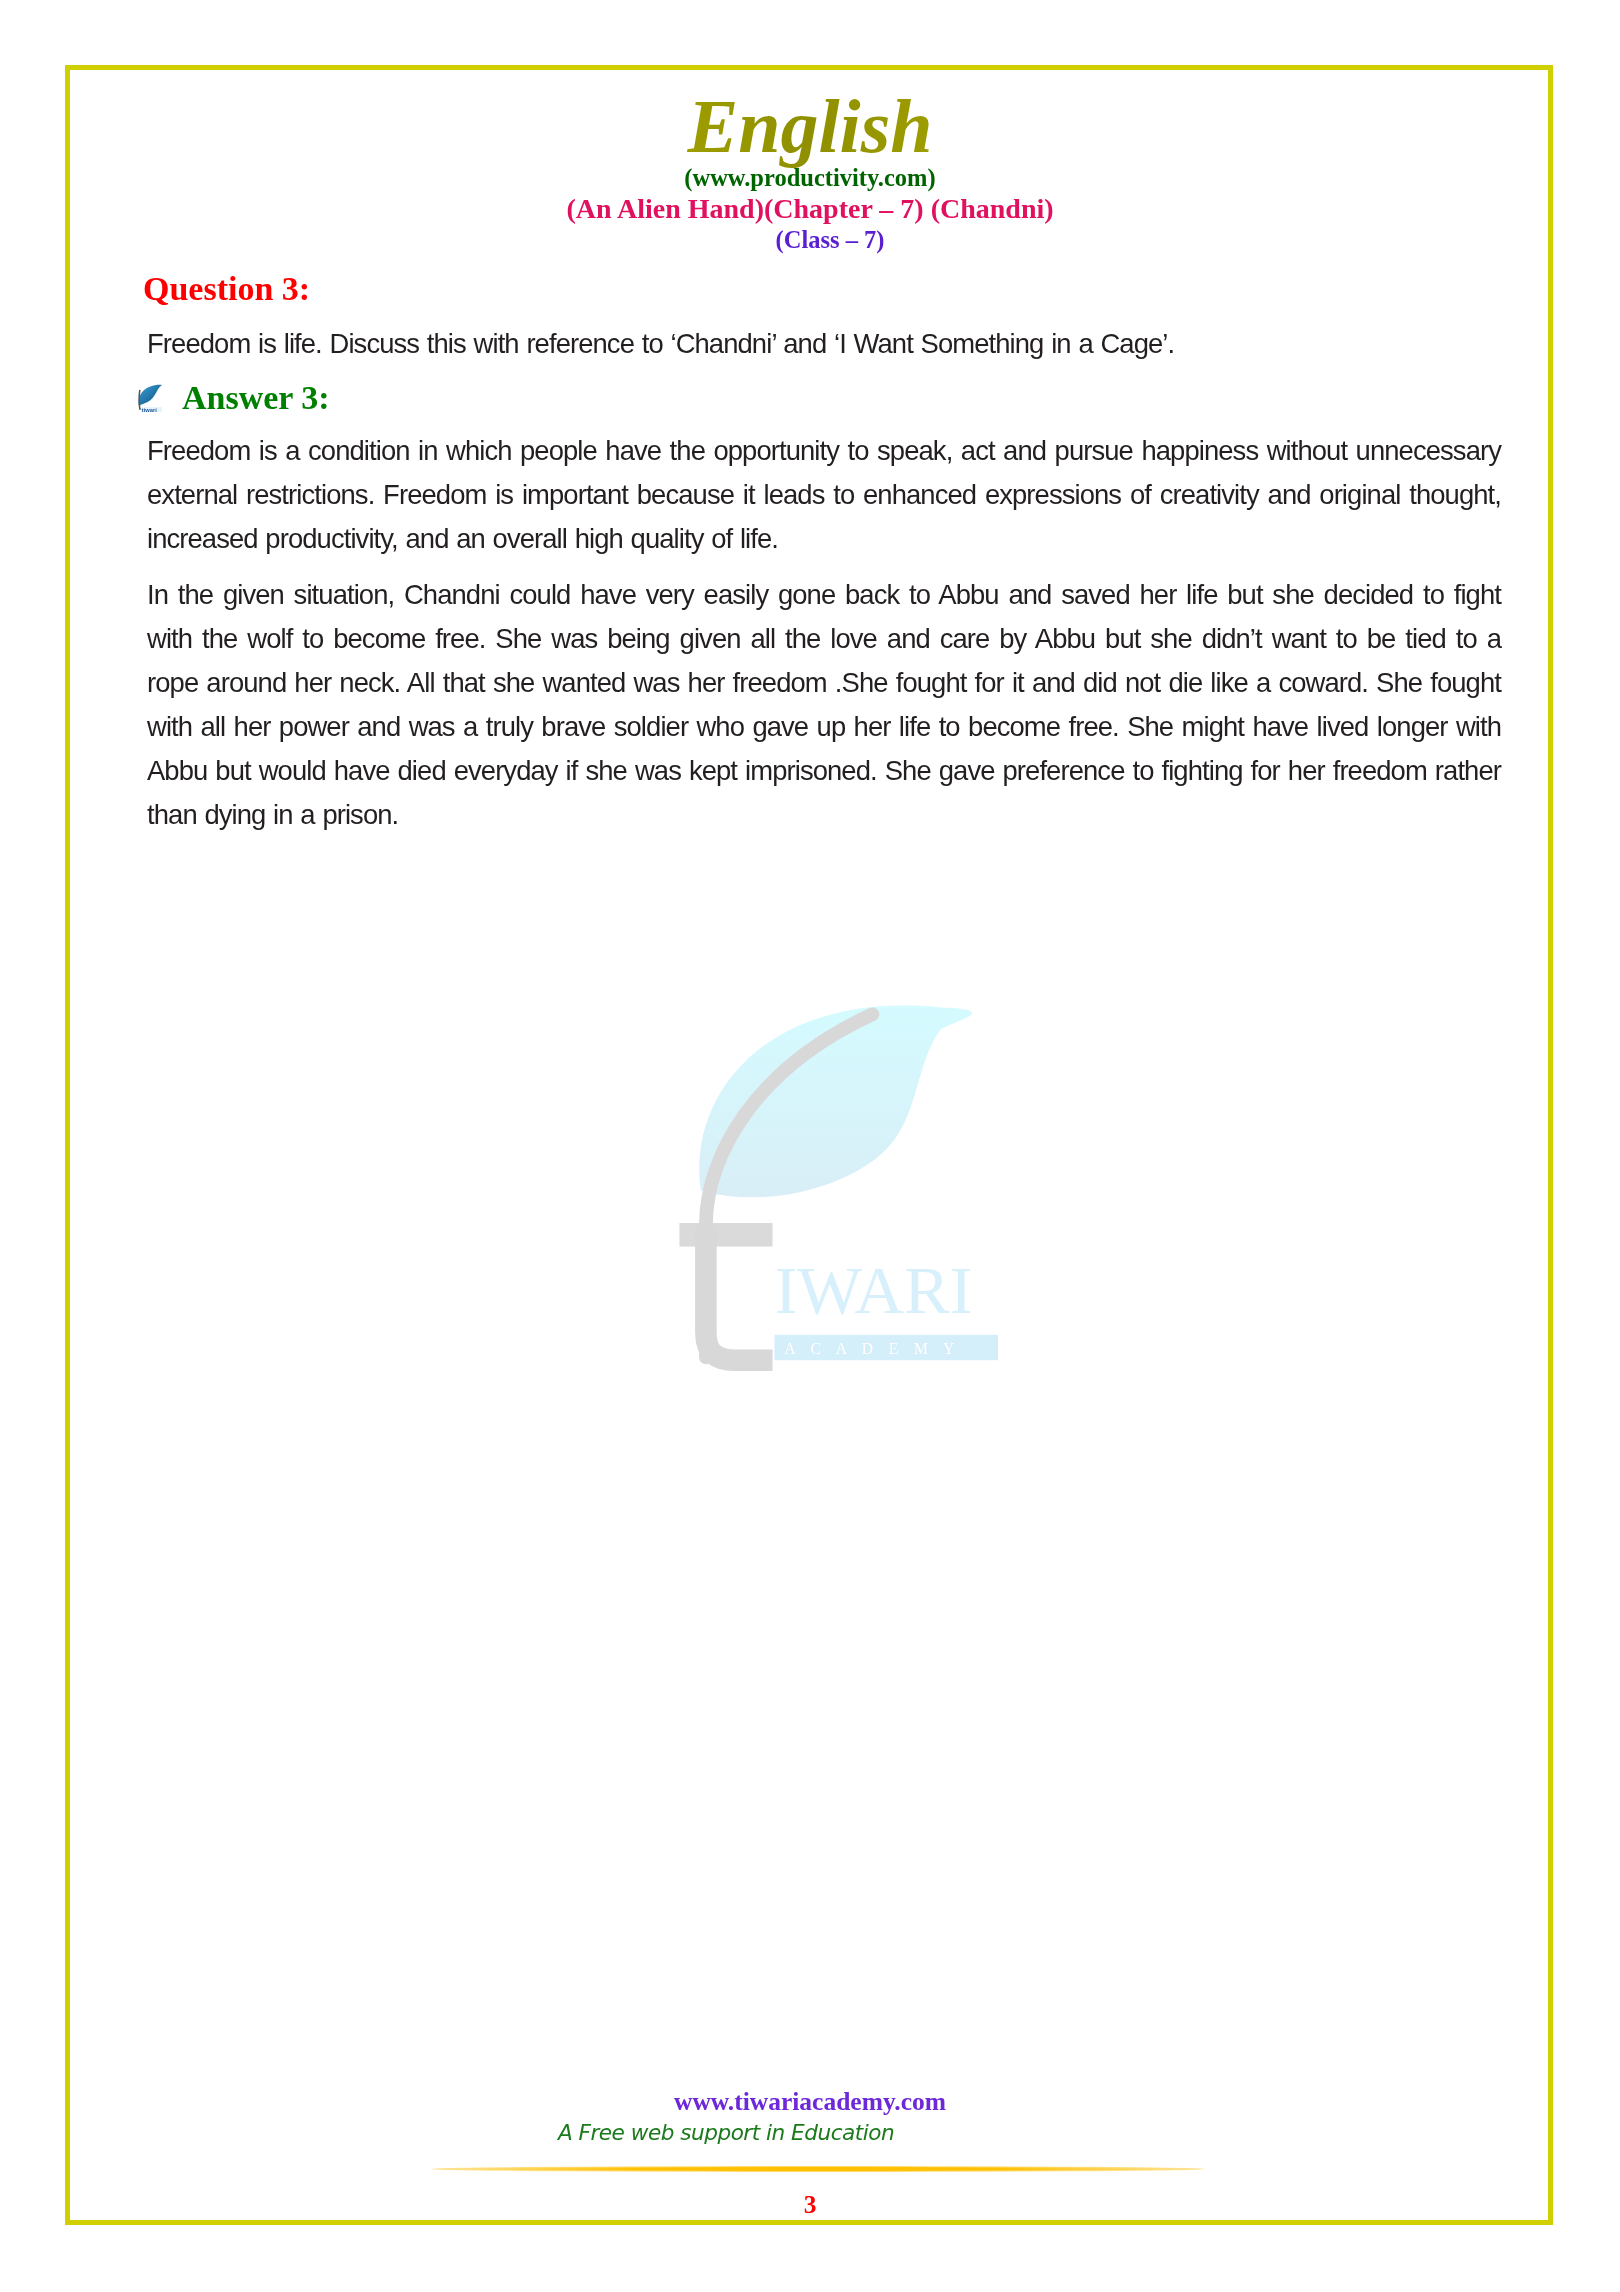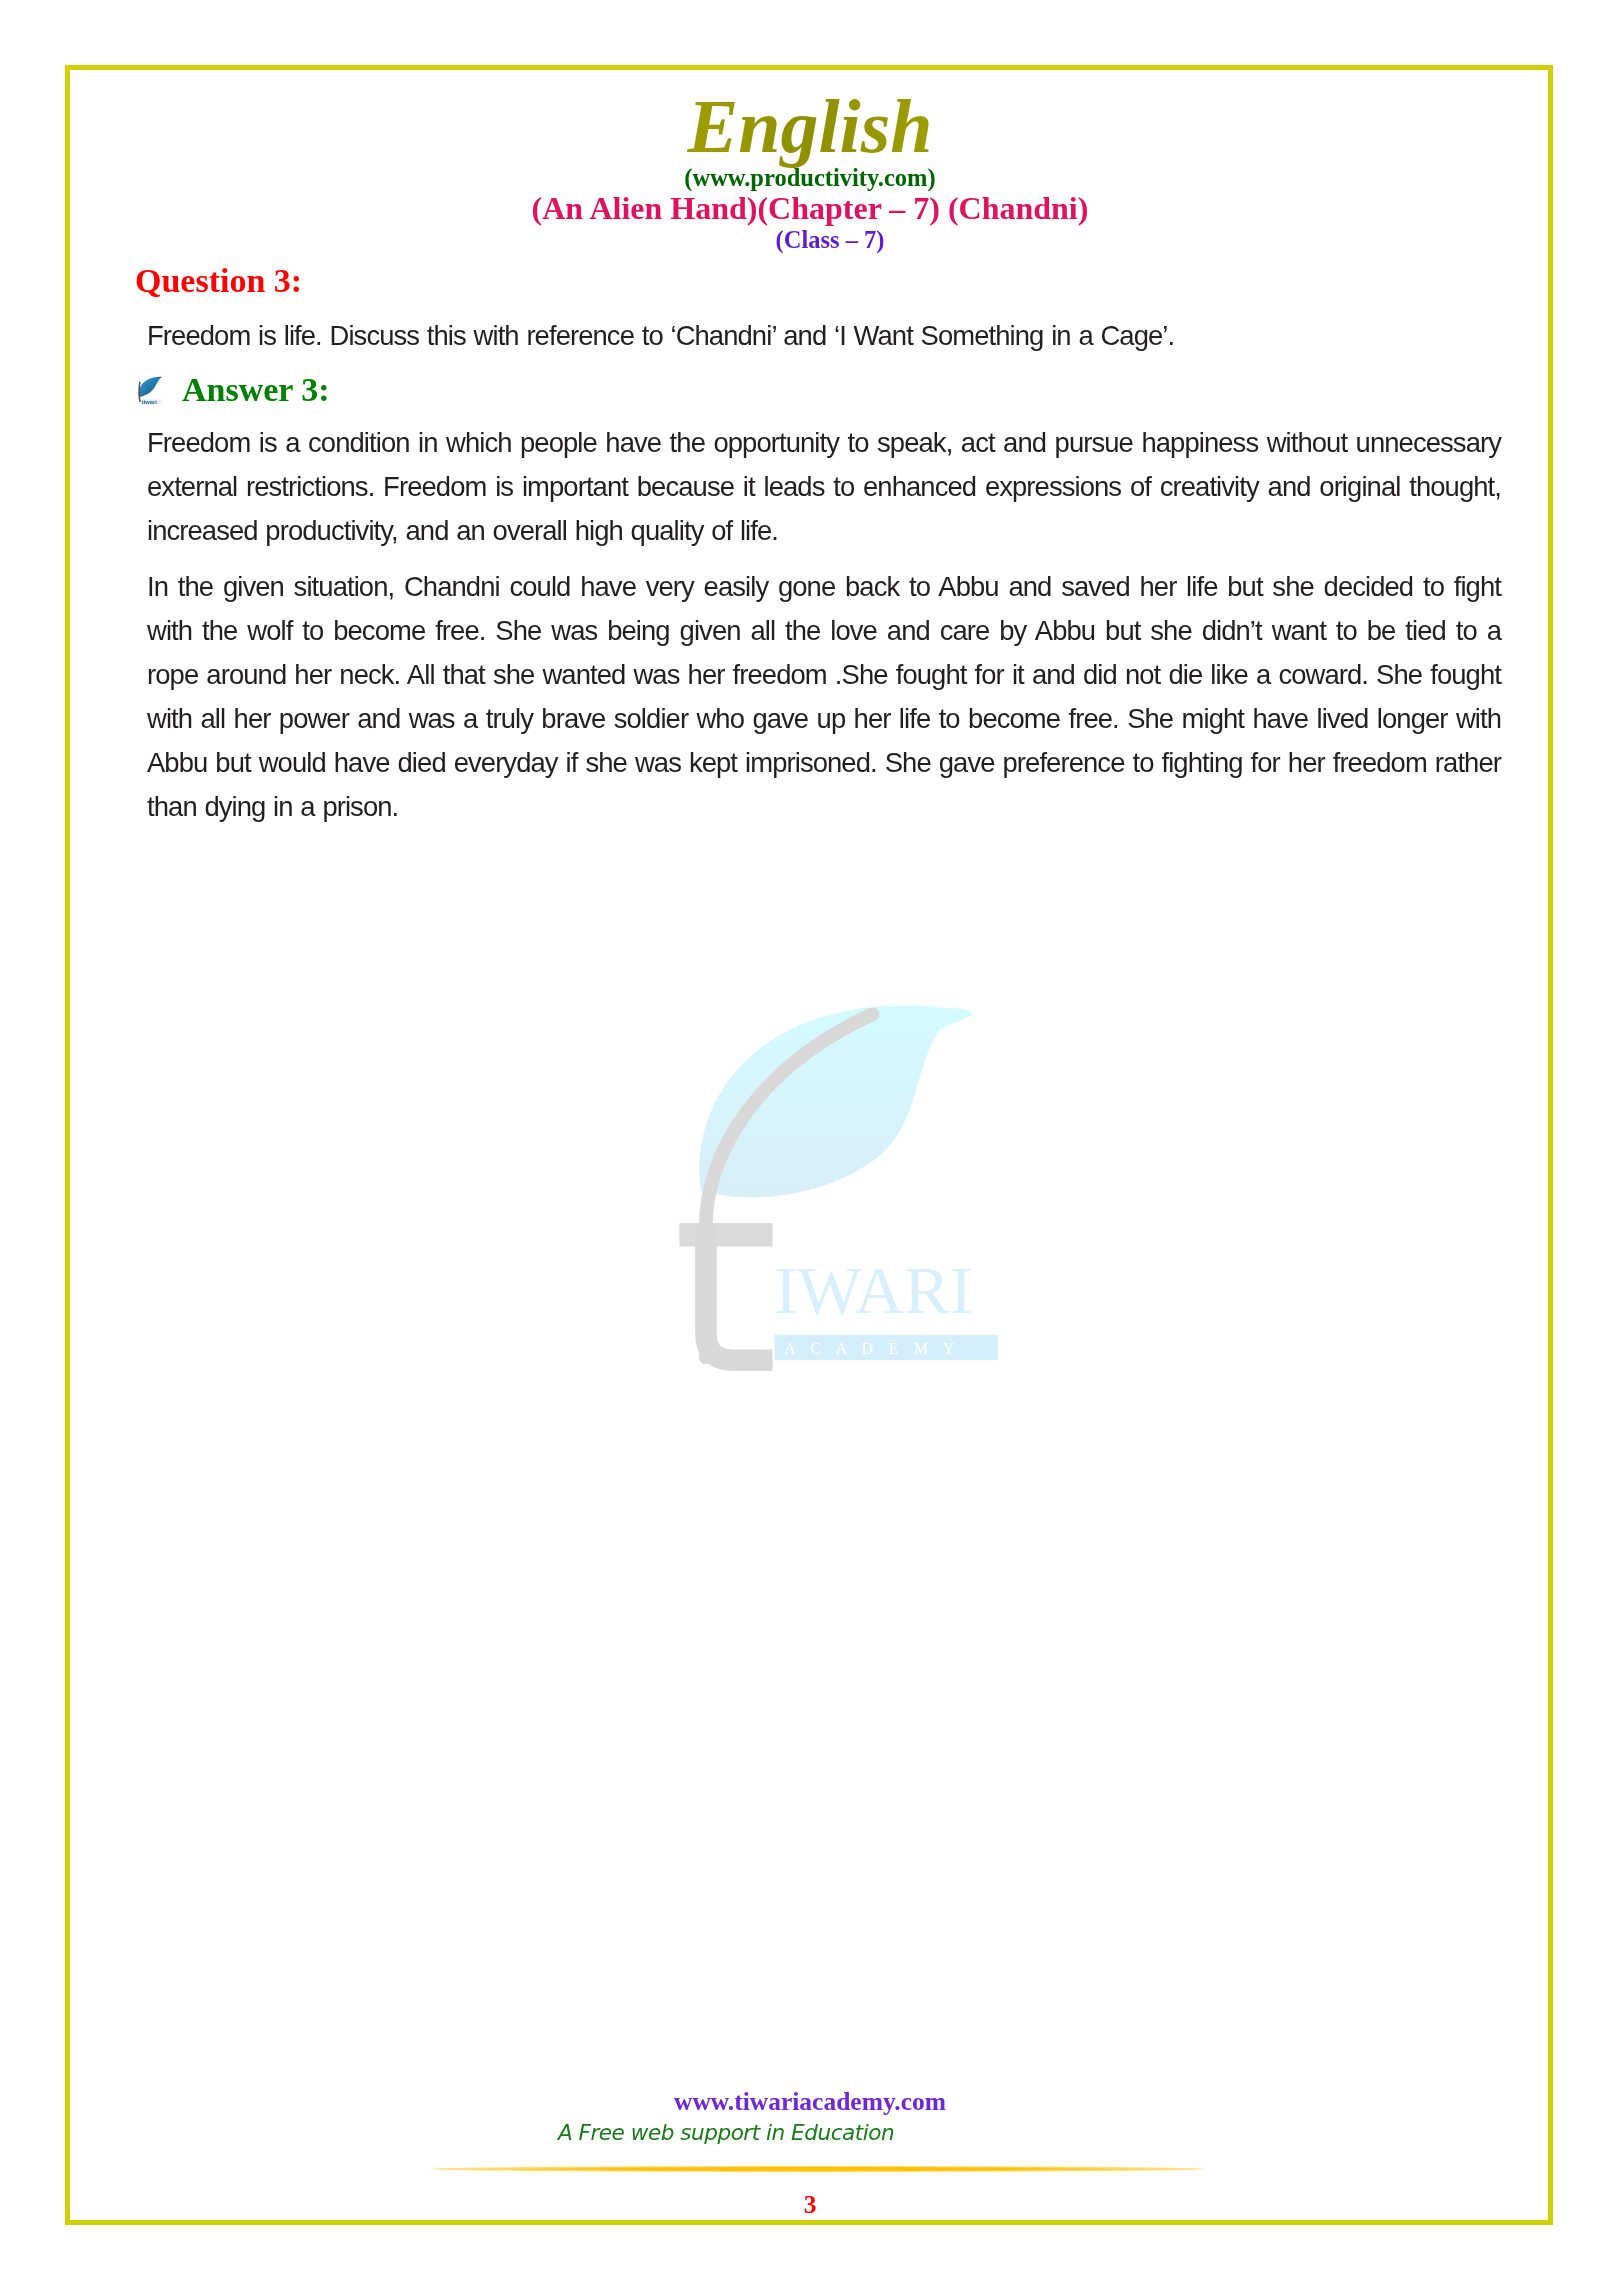--- a/index.html
+++ b/index.html
@@ -20,35 +20,35 @@
       color: transparent;
     }
     .site-line {
       top: 163px;
       font-family: "Liberation Serif", serif; font-weight: bold;
       font-size: 24.5px; line-height: 29px; color: #006400;
     }
     .chapter-line {
       top: 194px;
       font-family: "Liberation Serif", serif; font-weight: bold;
-      font-size: 32px; line-height: 29px; color: #e0115f;
+      font-size: 28px; line-height: 29px; color: #e0115f;
     }
     .class-line {
       top: 225px;
       font-family: "Liberation Serif", serif; font-weight: bold;
       font-size: 24.5px; line-height: 29px; color: #5a1fd1; margin-left: 20px;
     }
     .content {
       position: absolute; left: 135px; top: 259px; width: 1378px;
       font-family: "Liberation Sans Narrow", "Liberation Sans", sans-serif;
     }
     .q-heading {
       font-family: "Liberation Serif", serif; font-weight: bold;
       font-size: 34px; line-height: 43px; color: #ff0000;
-      margin: 0; padding-left: 0;
+      margin: 8px; padding-left: 0;
     }
     .body-text {
       font-family: "Liberation Sans", sans-serif;
       font-size: 27.4px; line-height: 44px; color: #231f20;
       letter-spacing: -0.9px; word-spacing: 1px;
       text-align: justify; margin: 12px;
     }
     .a-heading {
       display: flex; align-items: center; gap: 18px;
       font-family: "Liberation Serif", serif; font-weight: bold;

